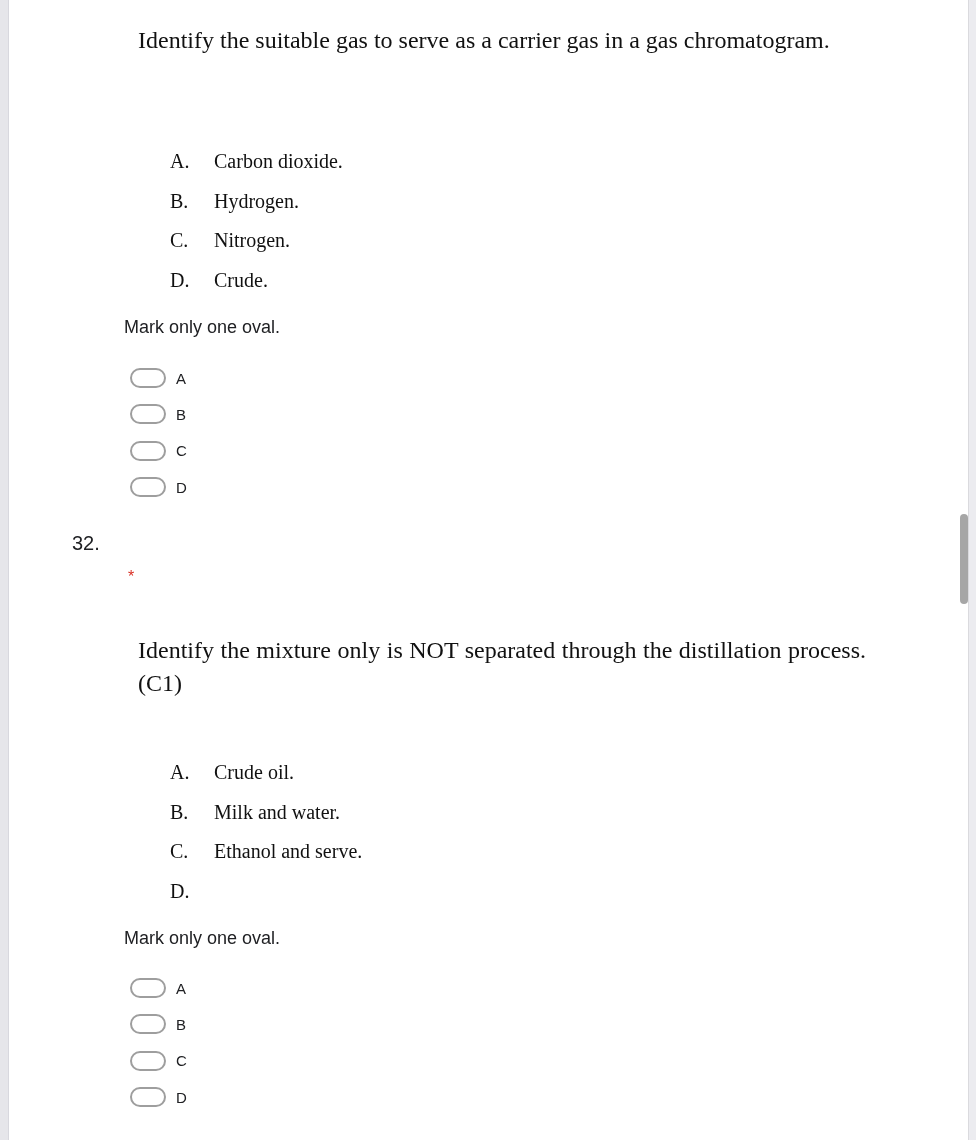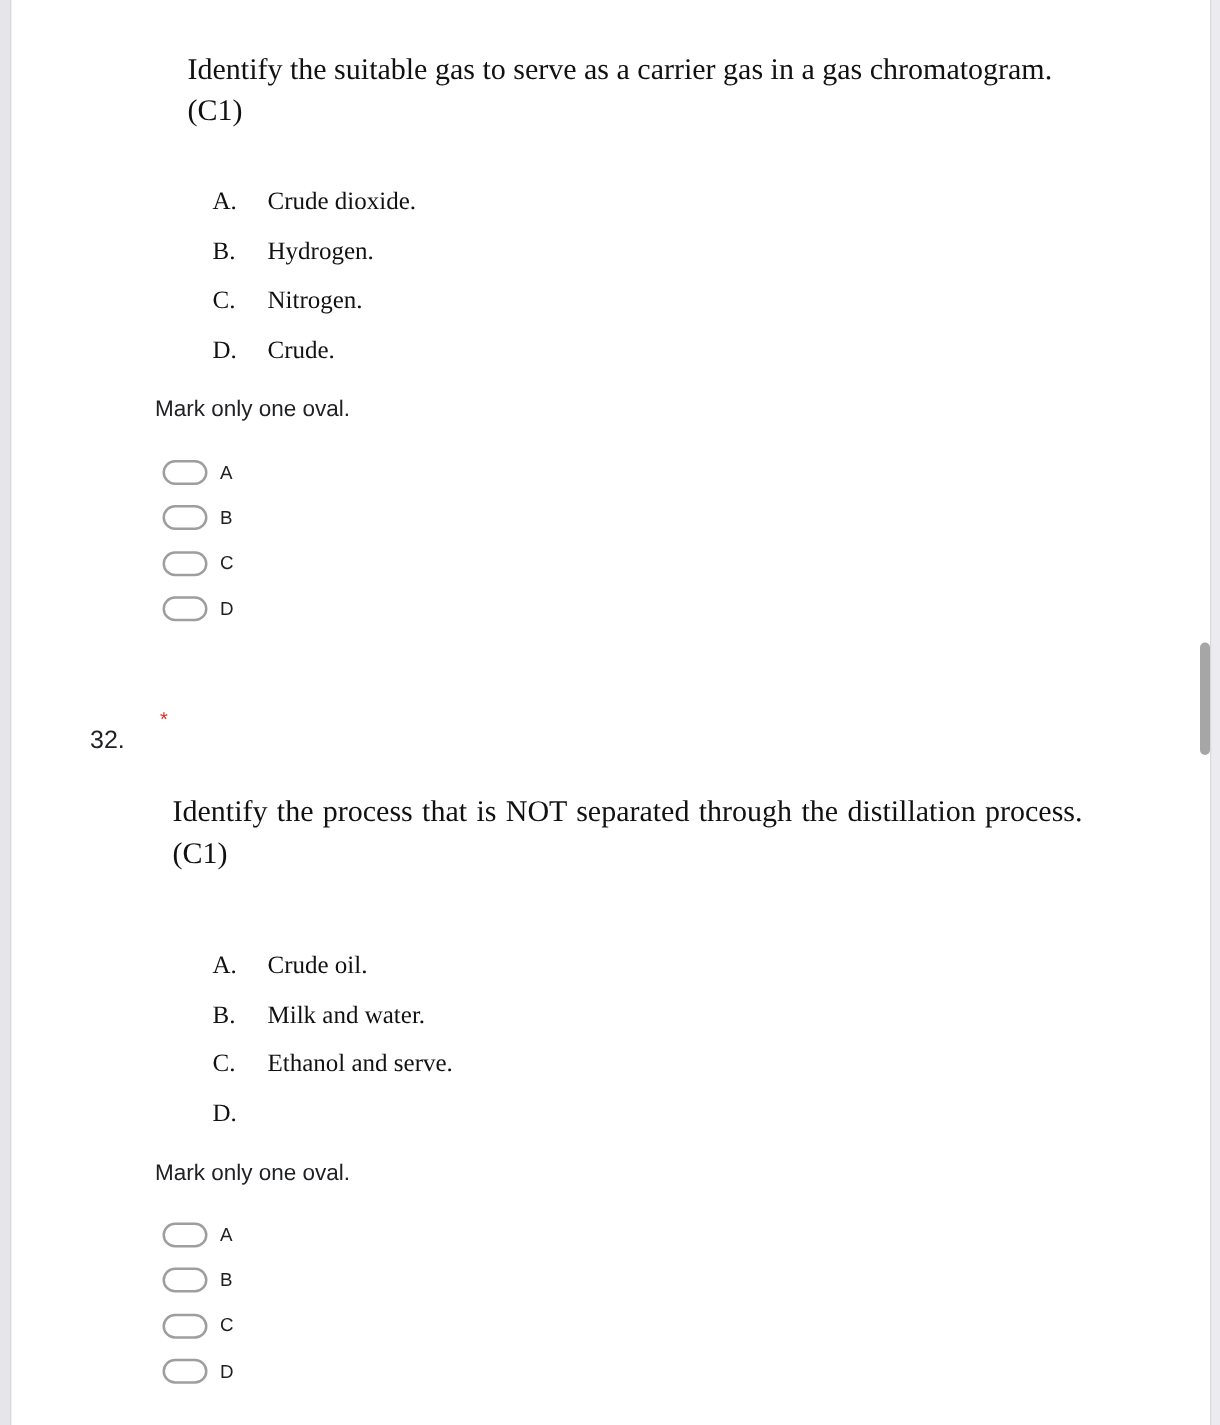--- a/index.html
+++ b/index.html
@@ -22,40 +22,39 @@
   .opt-row { height:39.5px; display:flex; align-items:center; }
   .opt-letter { width:44px; }
 
   .hint { position:absolute; left:124px; font-size:18px; color:#202124; }
 
   .radio-group { position:absolute; left:130px; }
   .radio-row { height:36.3px; display:flex; align-items:center; cursor:pointer; }
   .oval { width:32px; height:16px; border:2px solid #9e9e9e; border-radius:10px; box-sizing:content-box; margin-right:10px; background:#fff; }
   .radio-label { font-size:15px; color:#202124; }
 
-  .q-number { position:absolute; left:72px; top:581px; font-size:20px; color:#202124; }
+  .q-number { position:absolute; left:72px; top:532px; font-size:20px; color:#202124; }
   .required-star { position:absolute; left:128px; top:568px; font-size:16px; color:#d93025; }
 </style>
 </head>
 <body>
 
 <div class="edge-left"></div>
 <div class="edge-right"></div>
 <div class="scrollbar-thumb"></div>
 
 <section>
-  <div class="q-image-text" style="top:40px;margin-left:12px;">
+  <div class="q-image-text" style="top:24px;">
     <div>Identify the suitable gas to serve as a carrier gas in a gas chromatogram.</div>
-    <div>(C1)</div>
   </div>
 
   <div class="opt-list" style="top:142px;">
     <div class="opt-row">
       <span class="opt-letter">A.</span>
-      <span>Crude dioxide.</span>
+      <span>Carbon dioxide.</span>
     </div>
     <div class="opt-row">
       <span class="opt-letter">B.</span>
       <span>Hydrogen.</span>
     </div>
     <div class="opt-row">
       <span class="opt-letter">C.</span>
       <span>Nitrogen.</span>
     </div>
     <div class="opt-row">
@@ -83,21 +82,21 @@
       <span class="oval"></span>
       <span class="radio-label">D</span>
     </div>
   </div>
 </section>
 
 <section>
   <div class="q-number">32.</div>
   <div class="required-star">*</div>
 
-  <div class="q-image-text justify" style="top:634px;"><span>Identify the process that is </span><b>NOT</b><span> separated through the distillation process. (C1)</span></div>
+  <div class="q-image-text justify" style="top:634px;"><span>Identify the mixture only is </span><b>NOT</b><span> separated through the distillation process. (C1)</span></div>
 
   <div class="opt-list" style="top:753px;">
     <div class="opt-row">
       <span class="opt-letter">A.</span>
       <span>Crude oil.</span>
     </div>
     <div class="opt-row">
       <span class="opt-letter">B.</span>
       <span>Milk and water.</span>
     </div>

